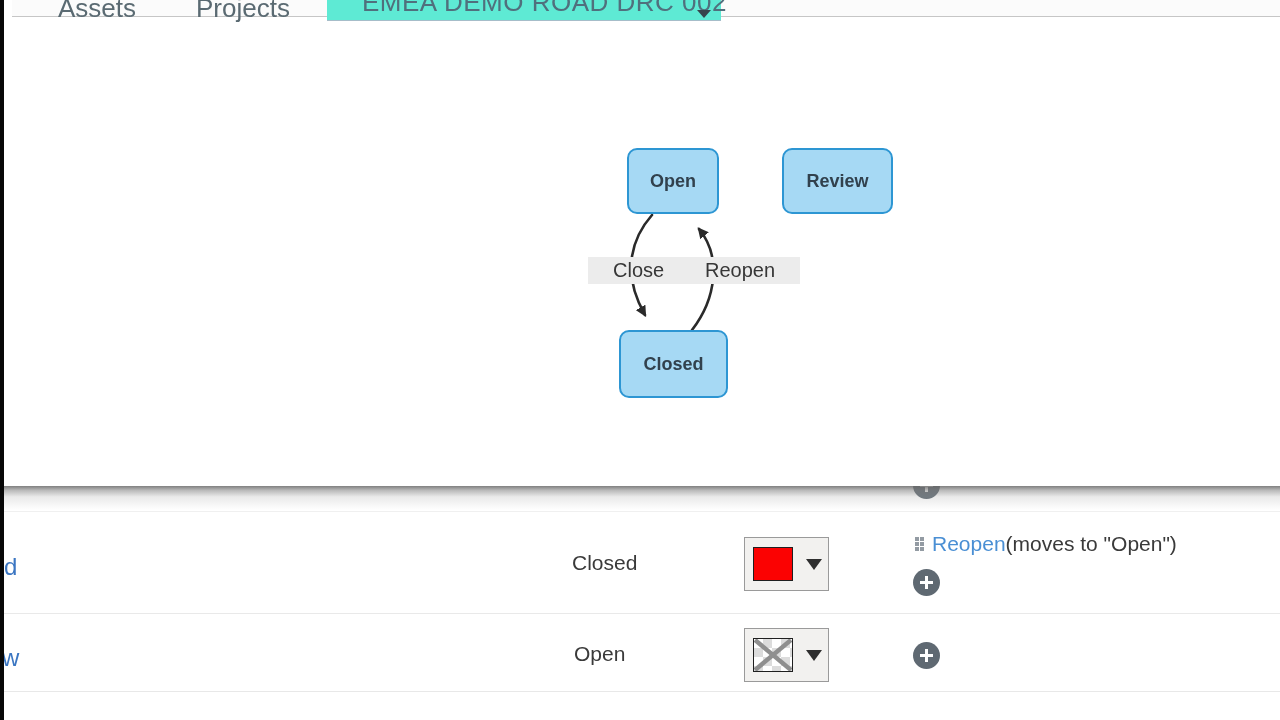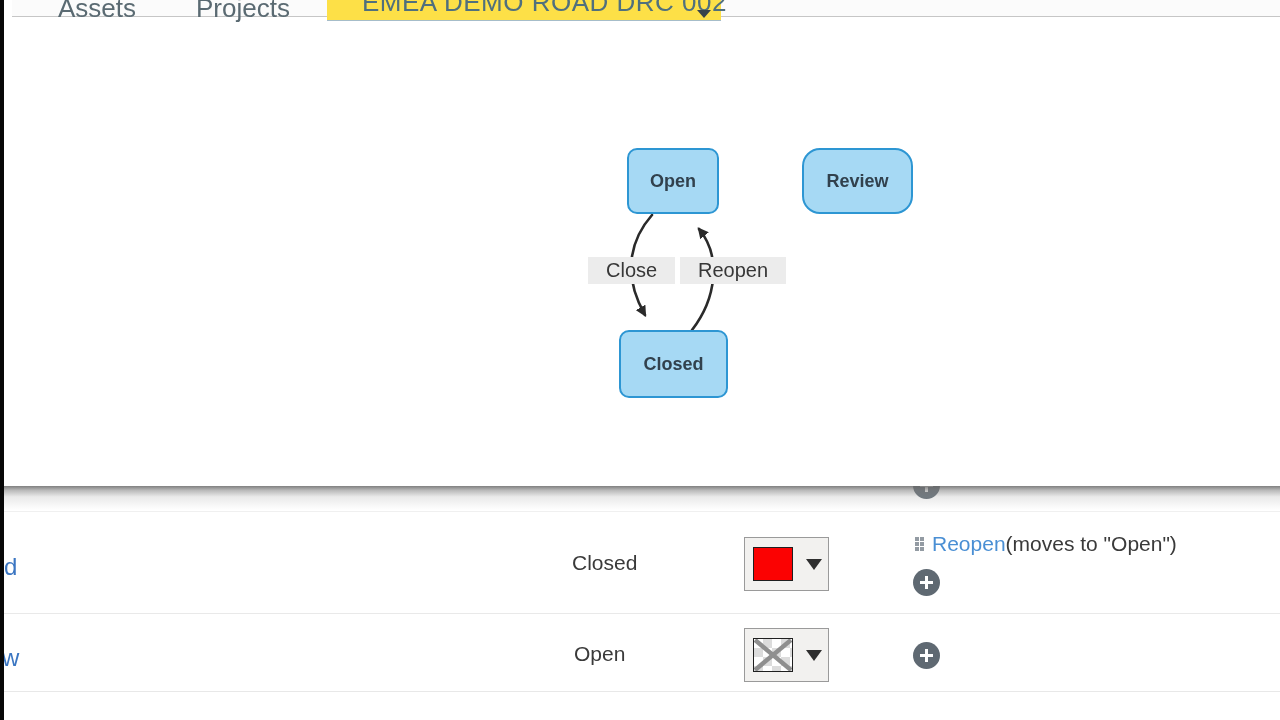--- a/index.html
+++ b/index.html
@@ -16,21 +16,21 @@
     position:absolute;left:12px;top:0;width:1280px;height:16px;
     background:#fbfbfb;border-bottom:1px solid #c6c6c6;z-index:7;
   }
   .topbar .bartab{
     position:absolute;top:-7px;font-size:26px;color:#5a6a72;cursor:pointer;white-space:nowrap;
   }
   .bartab.assets{left:46px;}
   .bartab.projects{left:184px;}
   .active-tab{
     position:absolute;left:315px;top:0;width:394px;height:20px;
-    background:#fde047;border-bottom:1px solid #a6bdc9;cursor:pointer;z-index:8;overflow:visible;
+    background:#5eead4;border-bottom:1px solid #a6bdc9;cursor:pointer;z-index:8;overflow:visible;
   }
   .active-tab .tab-label{
     position:absolute;left:35px;top:-13px;font-size:26px;letter-spacing:.5px;
     color:#50707d;white-space:nowrap;
   }
   .tab-caret{
     position:absolute;right:10px;top:10px;width:0;height:0;
     border-left:7px solid transparent;border-right:7px solid transparent;
     border-top:8px solid #37434b;
   }
@@ -39,26 +39,26 @@
   .diagram-panel{
     position:absolute;left:4px;top:17px;width:1276px;height:469px;
     background:#ffffff;z-index:4;
   }
   .state-box{
     position:absolute;background:#a6d9f4;border:2px solid #2d96d3;border-radius:10px;
     display:flex;align-items:center;justify-content:center;
     font-size:18px;font-weight:600;color:#31414d;cursor:move;box-sizing:border-box;
   }
   .state-open{left:623px;top:131px;width:92px;height:66px;}
-  .state-review{left:798px;top:131px;width:111px;height:66px;border-radius:18px;}
+  .state-review{left:778px;top:131px;width:111px;height:66px;}
   .state-closed{left:615px;top:313px;width:109px;height:68px;}
   .arrow-layer{position:absolute;left:0;top:0;width:1276px;height:469px;pointer-events:none;}
   .edge-label{
     position:absolute;background:#ececec;color:#373737;font-size:20px;
-    padding:2px 18px;cursor:pointer;white-space:nowrap;
+    padding:2px 25px;cursor:pointer;white-space:nowrap;
   }
   .label-close{left:584px;top:240px;}
   .label-reopen{left:676px;top:240px;}
 
   
   .overlay-shadow{
     position:absolute;left:4px;top:486px;width:1276px;height:24px;z-index:5;pointer-events:none;
     background:linear-gradient(to bottom,
       rgba(105,105,105,.85) 0%, rgba(128,128,128,.55) 18%,
       rgba(170,170,170,.25) 45%, rgba(240,240,240,0) 100%);

